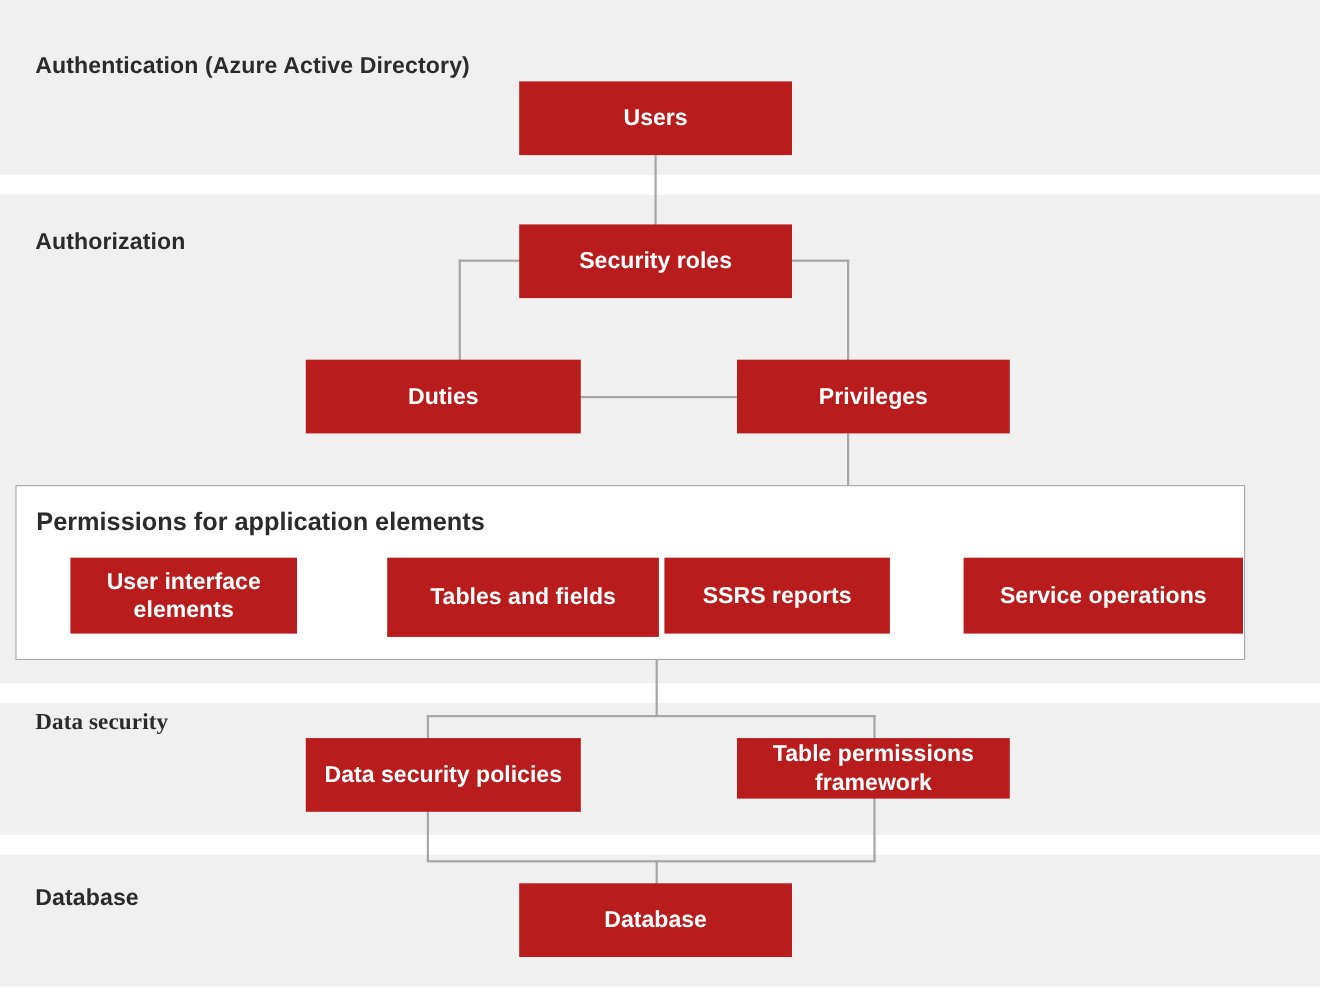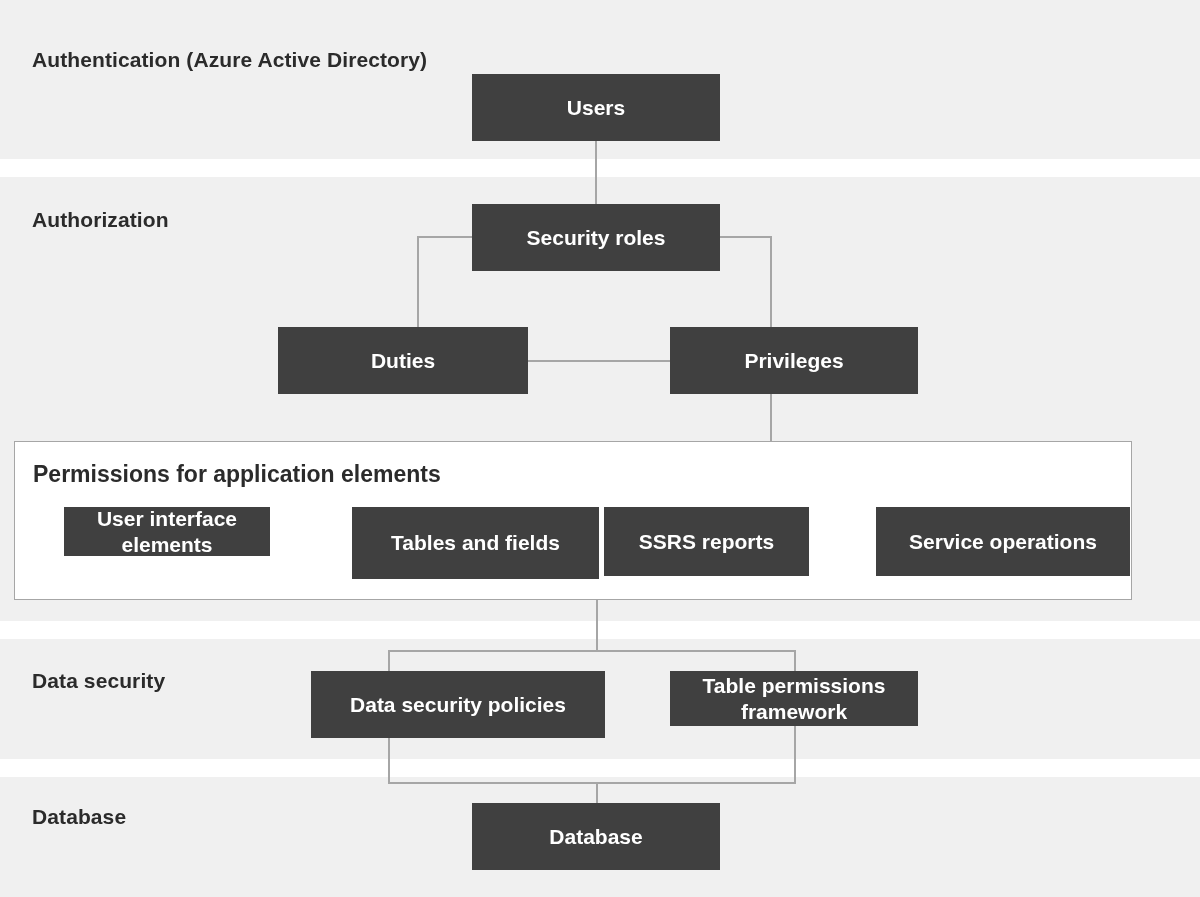--- a/index.html
+++ b/index.html
@@ -37,21 +37,21 @@
   
   .line {
     position: absolute;
     background: #a6a6a6;
   }
   .line.v { width: 2px; }
   .line.h { height: 2px; }
   
   .node {
     position: absolute;
-    background: #404040;
+    background: #b91c1c;
     color: #ffffff;
     display: flex;
     align-items: center;
     justify-content: center;
     text-align: center;
     font-size: 21px;
     font-weight: 600;
     line-height: 1.22;
     box-sizing: border-box;
     padding: 2px 8px;
@@ -76,21 +76,21 @@
 
 <div id="canvas">
 
   <div class="band" style="top:0px; height:159px;"></div>
   <div class="band" style="top:177px; height:444px;"></div>
   <div class="band" style="top:639px; height:120px;"></div>
   <div class="band" style="top:777px; height:120px;"></div>
 
   <div class="band-label" style="top:28px;margin-top:20px;">Authentication (Azure Active Directory)</div>
   <div class="band-label" style="top:208px;">Authorization</div>
-  <div class="band-label" style="top:669px;">Data security</div>
+  <div class="band-label" style="top:644px;font-family:Liberation Serif, serif;">Data security</div>
   <div class="band-label" style="top:805px;">Database</div>
 
   <div class="line v" style="left:595px; top:141px; height:64px;"></div>
 
   <div class="line h" style="left:417px; top:236px; width:56px;"></div>
   <div class="line v" style="left:417px; top:236px; height:92px;"></div>
 
   <div class="line h" style="left:719px; top:236px; width:53px;"></div>
   <div class="line v" style="left:770px; top:236px; height:92px;"></div>
 
@@ -111,27 +111,27 @@
   <div class="node" style="left:278px; top:327px; width:250px; height:67px;">Duties</div>
 
   <div class="node" style="left:472px; top:204px; width:248px; height:67px;">Security roles</div>
 
   <div class="node" style="left:670px; top:327px; width:248px; height:67px;">Privileges</div>
 
   <div class="panel" style="left:14px; top:441px; width:1118px; height:159px;"></div>
 
   <div class="panel-title" style="left:33px; top:461px;">Permissions for application elements</div>
 
-  <div class="node" style="left:64px; top:507px; width:206px; height:49px;">User interface elements</div>
+  <div class="node" style="left:64px; top:507px; width:206px; height:69px;">User interface elements</div>
 
   <div class="node" style="left:352px; top:507px; width:247px; height:72px;">Tables and fields</div>
 
   <div class="node" style="left:604px; top:507px; width:205px; height:69px;">SSRS reports</div>
 
   <div class="node" style="left:876px; top:507px; width:254px; height:69px;">Service operations</div>
 
-  <div class="node" style="left:278px; top:671px; width:294px; height:67px;margin-left:33px;">Data security policies</div>
+  <div class="node" style="left:278px; top:671px; width:250px; height:67px;">Data security policies</div>
 
   <div class="node" style="left:670px; top:671px; width:248px; height:55px;">Table permissions framework</div>
 
   <div class="node" style="left:472px; top:803px; width:248px; height:67px;">Database</div>
 
 </div>
 
 </body></html>

